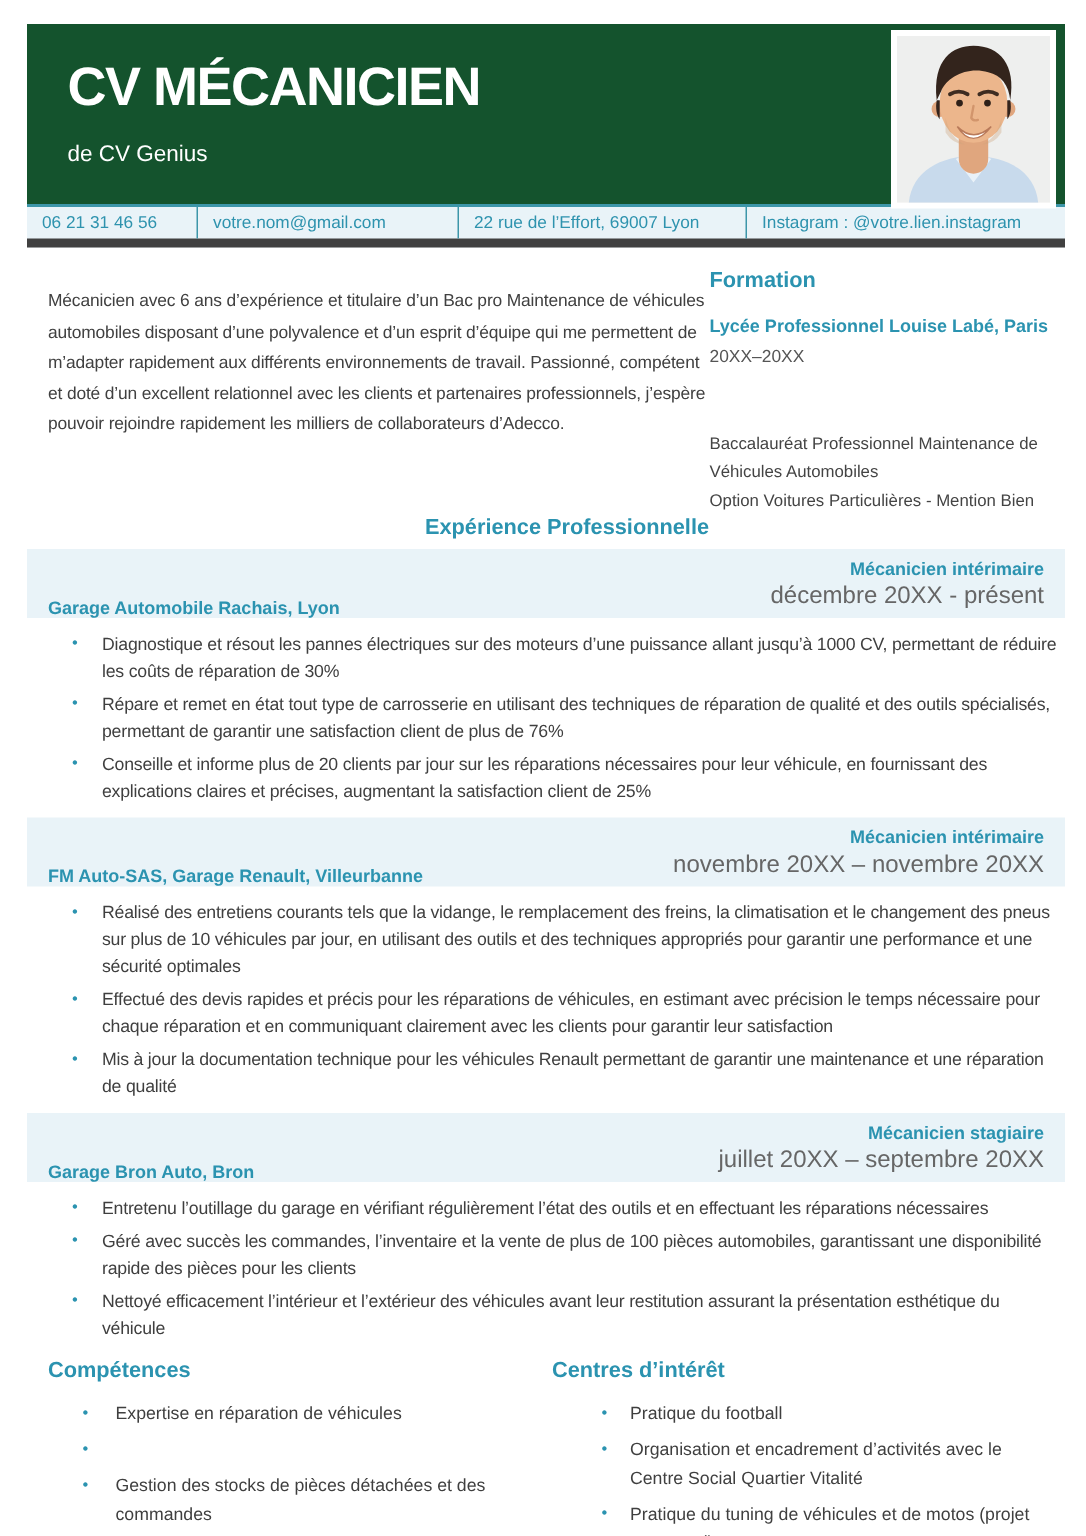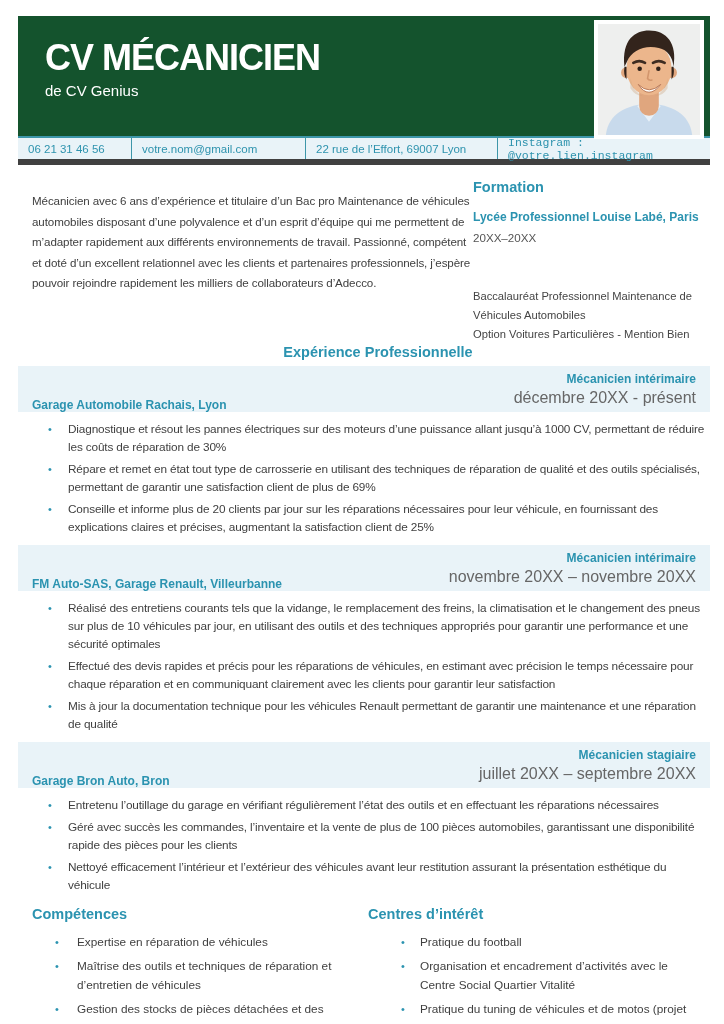--- a/index.html
+++ b/index.html
@@ -10,35 +10,35 @@
   }
   .page { position:relative; width:724px; height:1024px; background:#fff; }
 
   
   .header-band {
     position:relative; margin:16px 14px 0 18px; height:120px;
     background:#14532d;
   }
   .header-inner { padding:22px 0 0 27px; }
   .cv-title { color:#fff; font-size:36px; font-weight:bold; letter-spacing:-1px; line-height:1.1; }
-  .cv-subtitle { color:#fff; font-size:15px; margin-top:4px; }
+  .cv-subtitle { color:#fff; font-size:15px; margin-top:16px; }
   .photo-frame {
     position:absolute; top:4px; right:6px; width:110px; height:119px;
     background:#fff; padding:4px;
   }
   .photo-frame svg { width:100%; height:100%; display:block; }
 
   
   .contact-bar {
     display:flex; margin:0 14px 0 18px; height:29px;
     background:#e9f3f8; border-top:2px solid #3d96a9; border-bottom:6px solid #404040;
   }
   .contact-cell { display:flex; align-items:center; padding-left:10px; color:#2e93ae; font-size:11.5px; }
   .contact-cell + .contact-cell { border-left:1px solid #3d96a9; }
-  .c1 { width:113px; } .c2 { width:174px; } .c3 { width:192px; } .c4 { flex:1;font-family:Liberation Mono, monospace; }
+  .c1 { width:113px; } .c2 { width:174px; } .c3 { width:192px; } .c4 { flex:1; }
 
   
   .section-heading { font-size:14.5px; font-weight:bold; color:#2b93b0; line-height:17px; }
 
   
   .top-cols { display:grid; grid-template-columns:441px 1fr; margin:14px 18px 0 32px; }
   .profile-text { margin-top:12px; font-size:11.6px; line-height:20.5px; color:#404040; max-width:441px; letter-spacing:-0.1px; }
   .edu-school { margin-top:12px; font-size:12px; font-weight:bold; color:#2b93b0; line-height:18px; }
   .edu-dates { font-size:11.6px; color:#555; line-height:19px; margin-top:2px; }
   .edu-degree { font-size:11.2px; color:#444; line-height:19px; max-width:233px;margin-top:40px; }
@@ -142,21 +142,21 @@
       <div class="job-dates">décembre 20XX - présent</div>
     </div>
   </div>
   <ul class="job-bullets">
     <li>
         <span class="dot">•</span>
         <span>Diagnostique et résout les pannes électriques sur des moteurs d’une puissance allant jusqu’à 1000 CV, permettant de réduire les coûts de réparation de 30%</span>
       </li>
     <li>
         <span class="dot">•</span>
-        <span>Répare et remet en état tout type de carrosserie en utilisant des techniques de réparation de qualité et des outils spécialisés, permettant de garantir une satisfaction client de plus de 69%</span>
+        <span>Répare et remet en état tout type de carrosserie en utilisant des techniques de réparation de qualité et des outils spécialisés, permettant de garantir une satisfaction client de plus de 76%</span>
       </li>
     <li>
         <span class="dot">•</span>
         <span>Conseille et informe plus de 20 clients par jour sur les réparations nécessaires pour leur véhicule, en fournissant des explications claires et précises, augmentant la satisfaction client de 25%</span>
       </li>
   </ul>
 
   <div class="job-band">
     <div class="job-company">FM Auto-SAS, Garage Renault, Villeurbanne</div>
     <div class="job-right">
@@ -204,21 +204,20 @@
   <div class="bottom-cols">
     <div>
       <h2 class="section-heading">Compétences</h2>
       <ul class="mini-list skills-list">
         <li>
             <span class="dot">•</span>
             <span>Expertise en réparation de véhicules</span>
           </li>
         <li>
             <span class="dot">•</span>
-            <span>Maîtrise des outils et techniques de réparation et d’entretien de véhicules</span>
           </li>
         <li>
             <span class="dot">•</span>
             <span>Gestion des stocks de pièces détachées et des commandes</span>
           </li>
         <li>
             <span class="dot">•</span>
             <span>Excellente communication avec les clients</span>
           </li>
       </ul>

